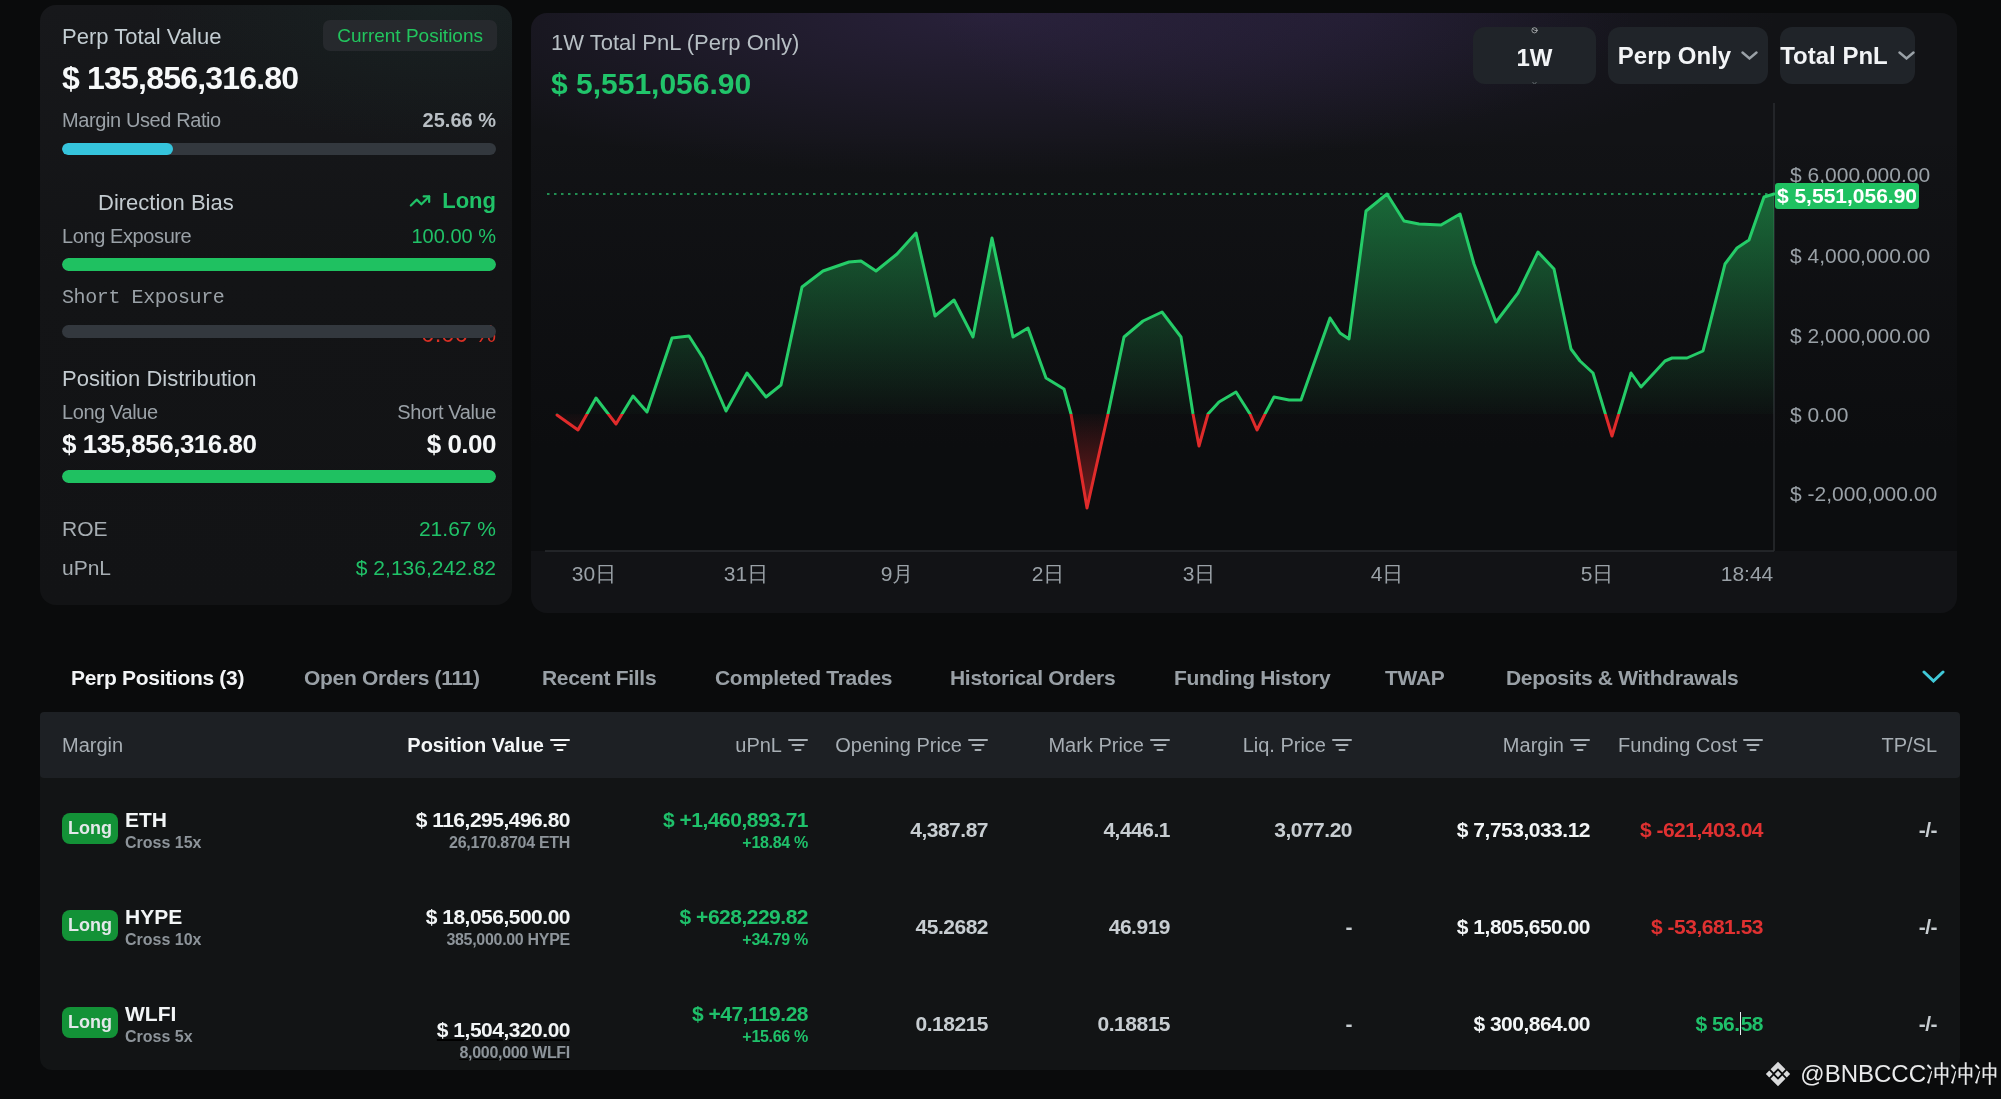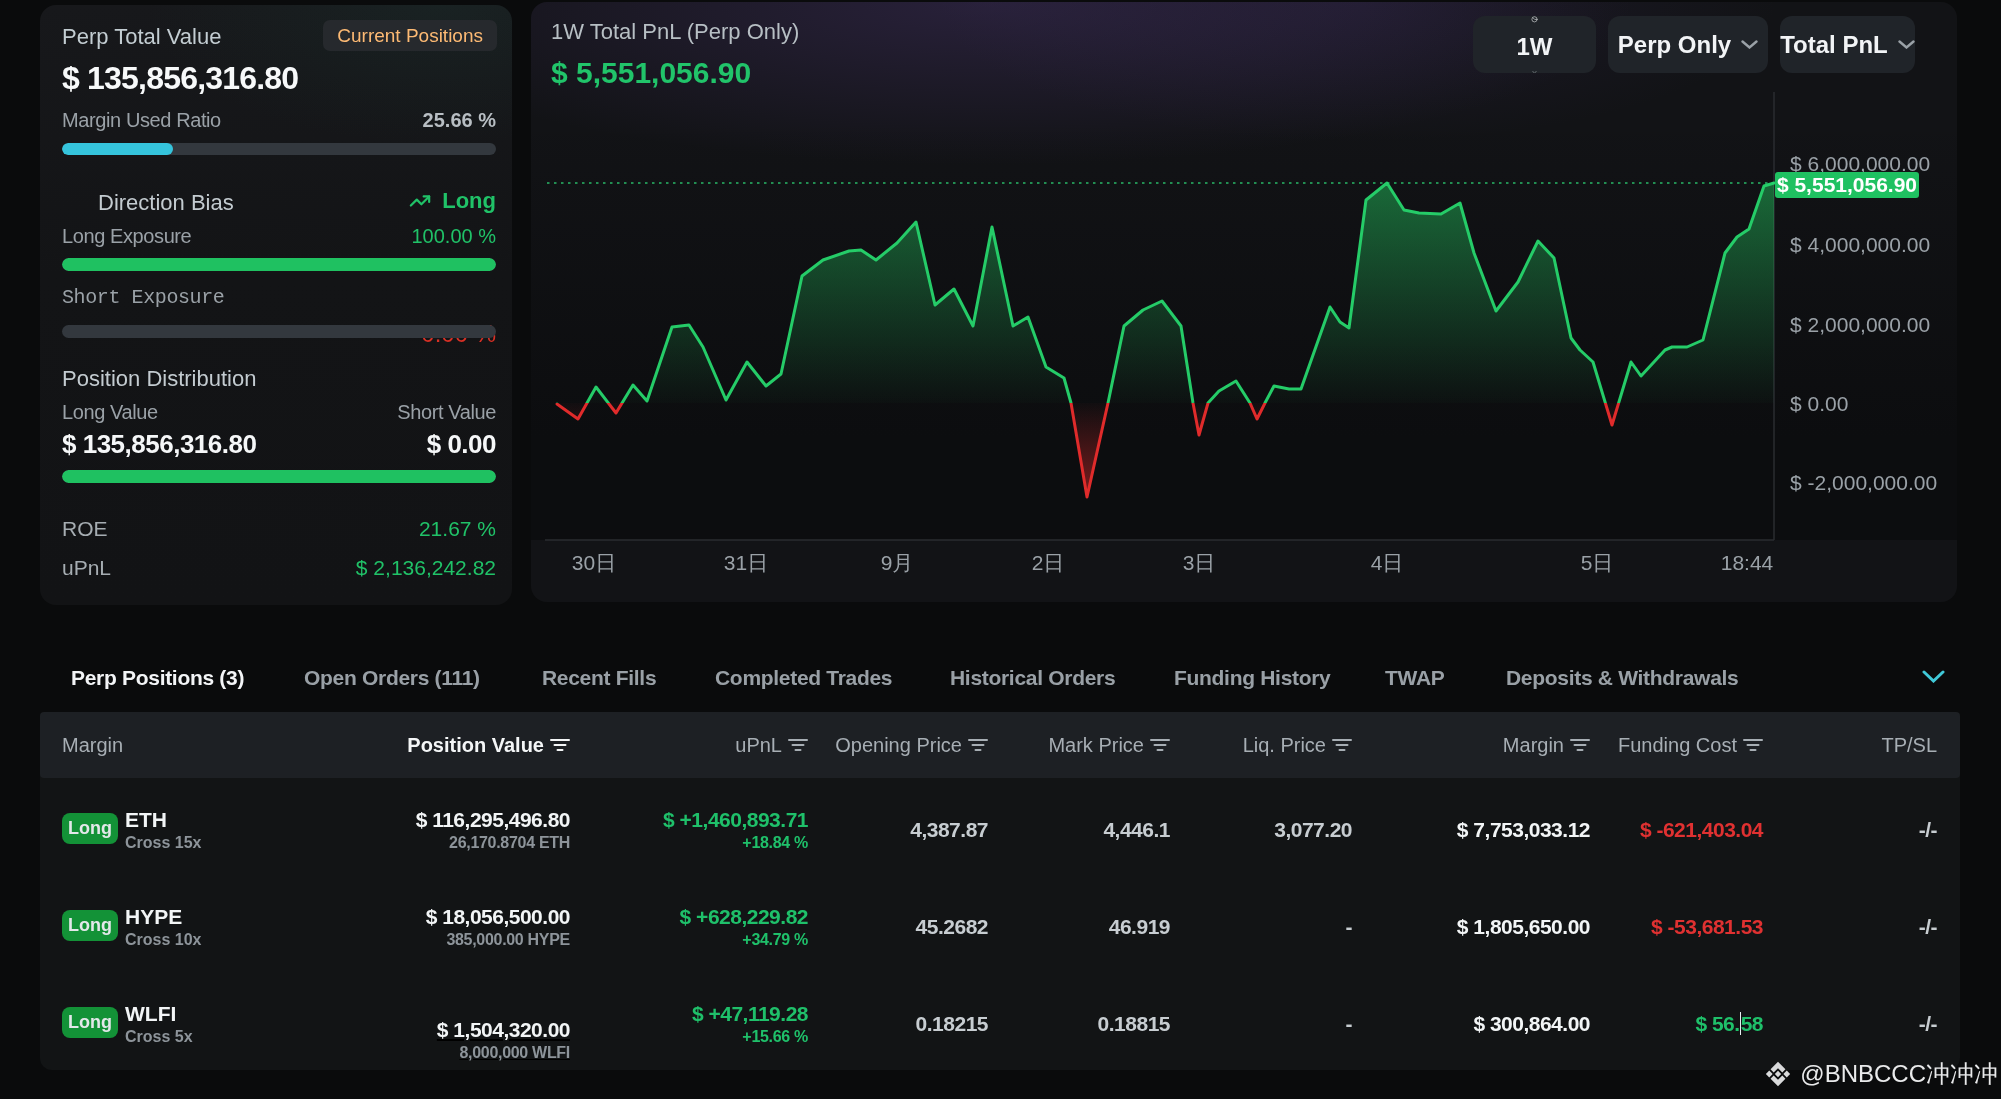--- a/index.html
+++ b/index.html
@@ -4,21 +4,21 @@
 <style>
   * { margin:0; padding:0; box-sizing:border-box; }
   html,body { width:2001px; height:1099px; background:#0a0b0c; overflow:hidden;
     font-family:"Liberation Sans", sans-serif; }
   .abs { position:absolute; }
   .panel { position:absolute; border-radius:16px; background:#131517; }
   #leftPanel { left:40px; top:5px; width:472px; height:600px;
     background:
       radial-gradient(420px 200px at 85% 0%, rgba(35,80,70,0.18), rgba(0,0,0,0) 70%),
       linear-gradient(180deg, #17181b 0%, #131416 45%, #121315 100%); }
-  #chartPanel { left:531px; top:2px; width:1426px; height:600px;
+  #chartPanel { left:531px; top:13px; width:1426px; height:600px;
     background:
       radial-gradient(950px 240px at 32% 0%, rgba(88,62,134,0.32), rgba(0,0,0,0) 68%),
       radial-gradient(600px 200px at 58% 0%, rgba(66,48,104,0.22), rgba(0,0,0,0) 70%),
       #121316; }
   .glab { color:#9aa1a7; font-size:20px; letter-spacing:-0.4px; }
   .green { color:#20c268; }
   .red { color:#d93025; }
   .bar { position:absolute; left:22px; width:434px; height:12px; border-radius:7px; background:#33383e; overflow:hidden; }
   .bar .fill { position:absolute; left:0; top:0; bottom:0; border-radius:7px; }
   .rlab { position:absolute; right:16px; text-align:right; }
@@ -52,21 +52,21 @@
     display:flex; align-items:center; justify-content:center; }
   .sym { position:absolute; left:85px; }
   .sym .name { font-size:21px; font-weight:bold; color:#f2f5f6; line-height:24px; }
   .sym .lev { font-size:16px; font-weight:bold; color:#8d949a; line-height:22px; }
 </style>
 </head>
 <body>
 
 <div id="leftPanel" class="panel">
   <div class="abs" style="left:22px; top:19px; font-size:22px; color:#c3cdd2;">Perp Total Value</div>
-  <div class="abs" style="right:15px; top:15px; background:#26292d; border-radius:7px; padding:0 14px; height:31px; line-height:31px; font-size:19px; color:#fdba74;">Current Positions</div>
+  <div class="abs" style="right:15px; top:15px; background:#26292d; border-radius:7px; padding:0 14px; height:31px; line-height:31px; font-size:19px; color:#22c55e;">Current Positions</div>
   <div class="abs" style="left:22px; top:55px; font-size:32px; font-weight:bold; color:#f7f9fa; letter-spacing:-0.8px;">$ 135,856,316.80</div>
 
   <div class="llab glab" style="top:104px;">Margin Used Ratio</div>
   <div class="rlab" style="top:104px; font-size:20px; font-weight:bold; color:#b8bec3;">25.66 %</div>
   <div class="bar" style="top:138px;">
       <div class="fill" style="width:111px; background:#35c4dc;"></div>
     </div>
 
   <div class="llab" style="top:185px; font-size:22px; color:#c3cbd0;margin-left:36px;">Direction Bias</div>
   <div class="rlab" style="top:183px; font-size:22px; font-weight:bold;">

